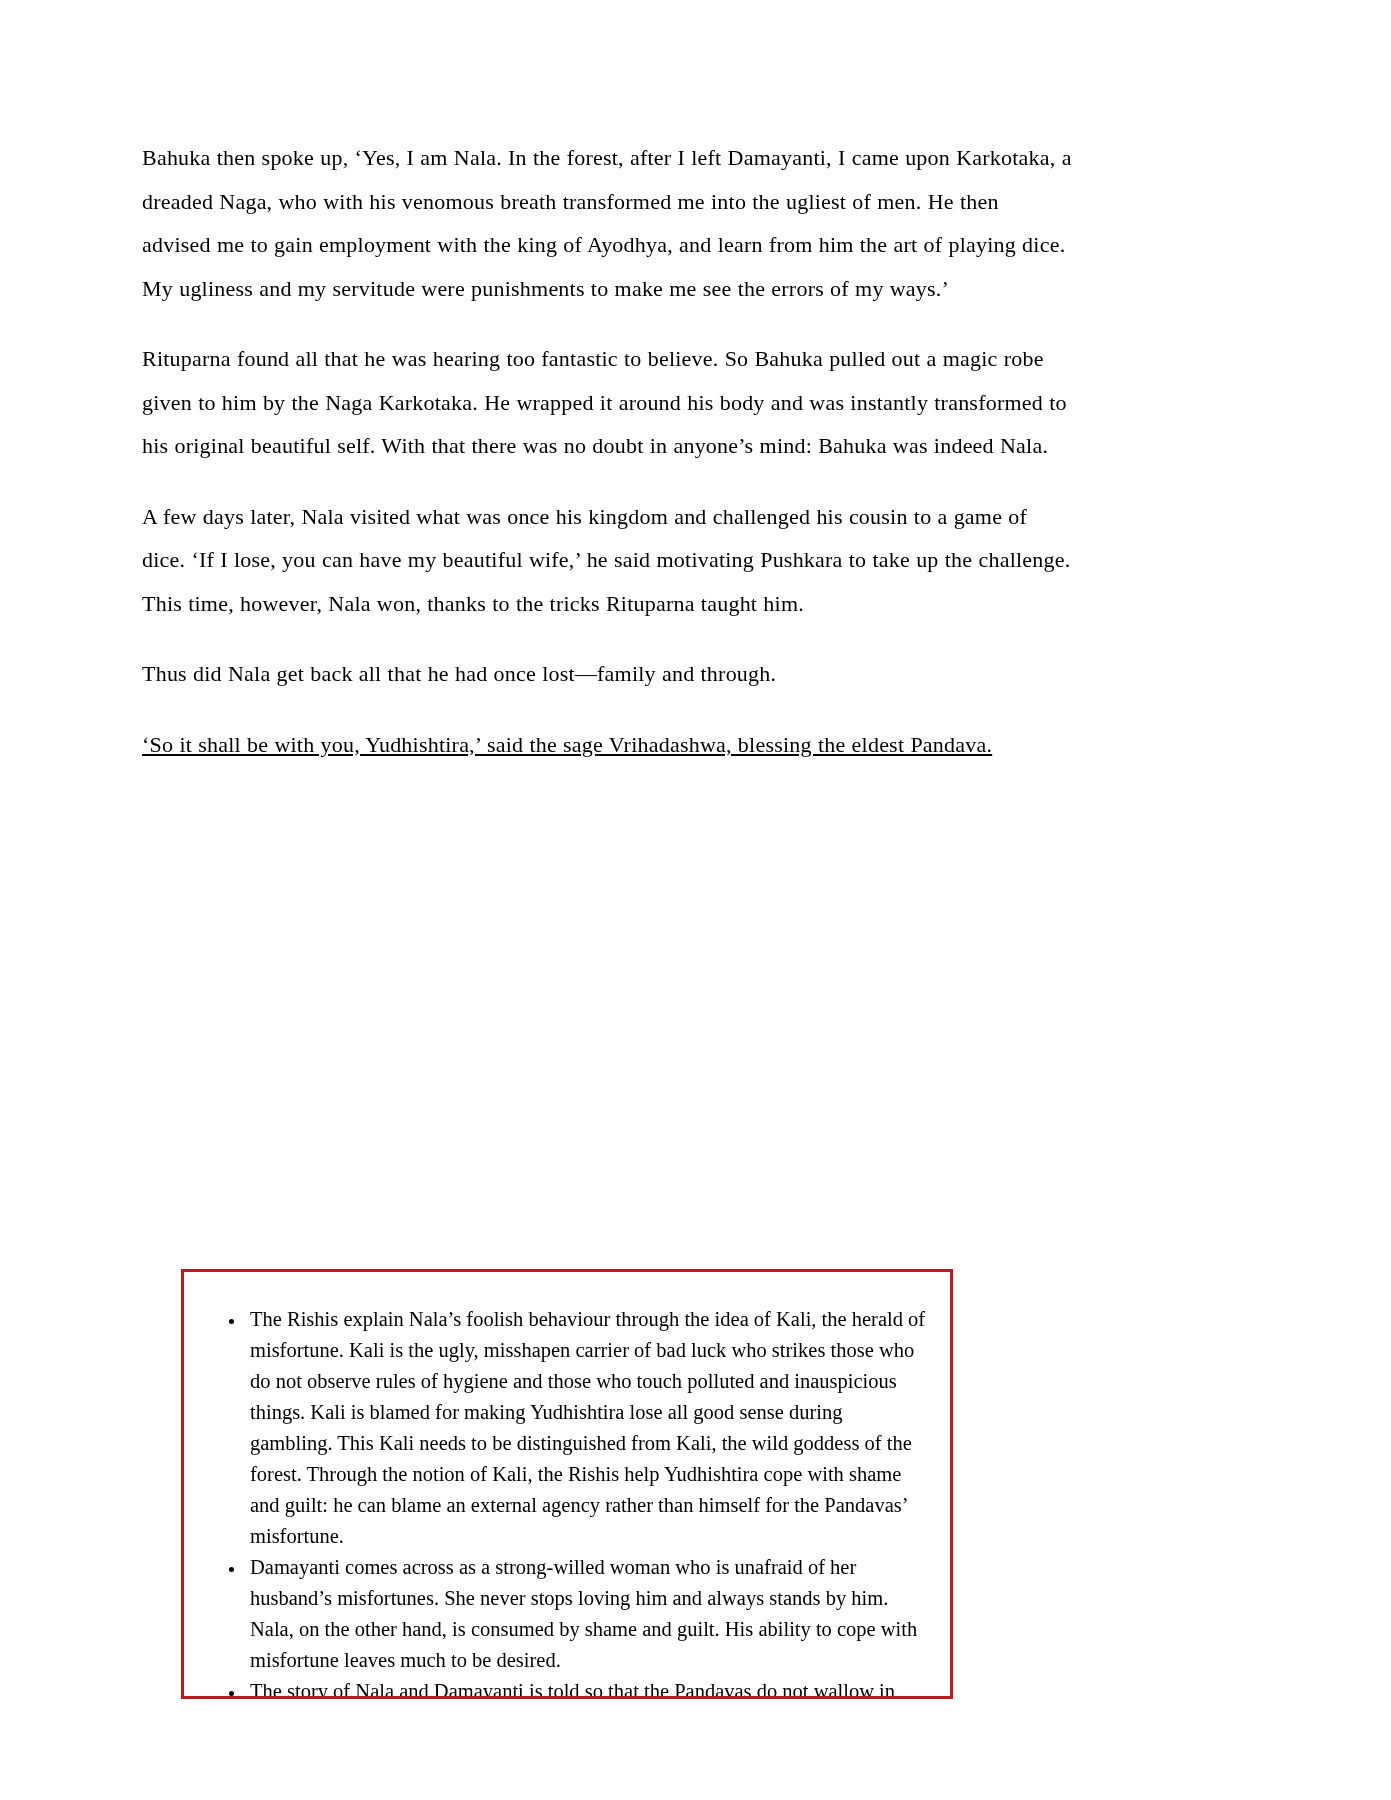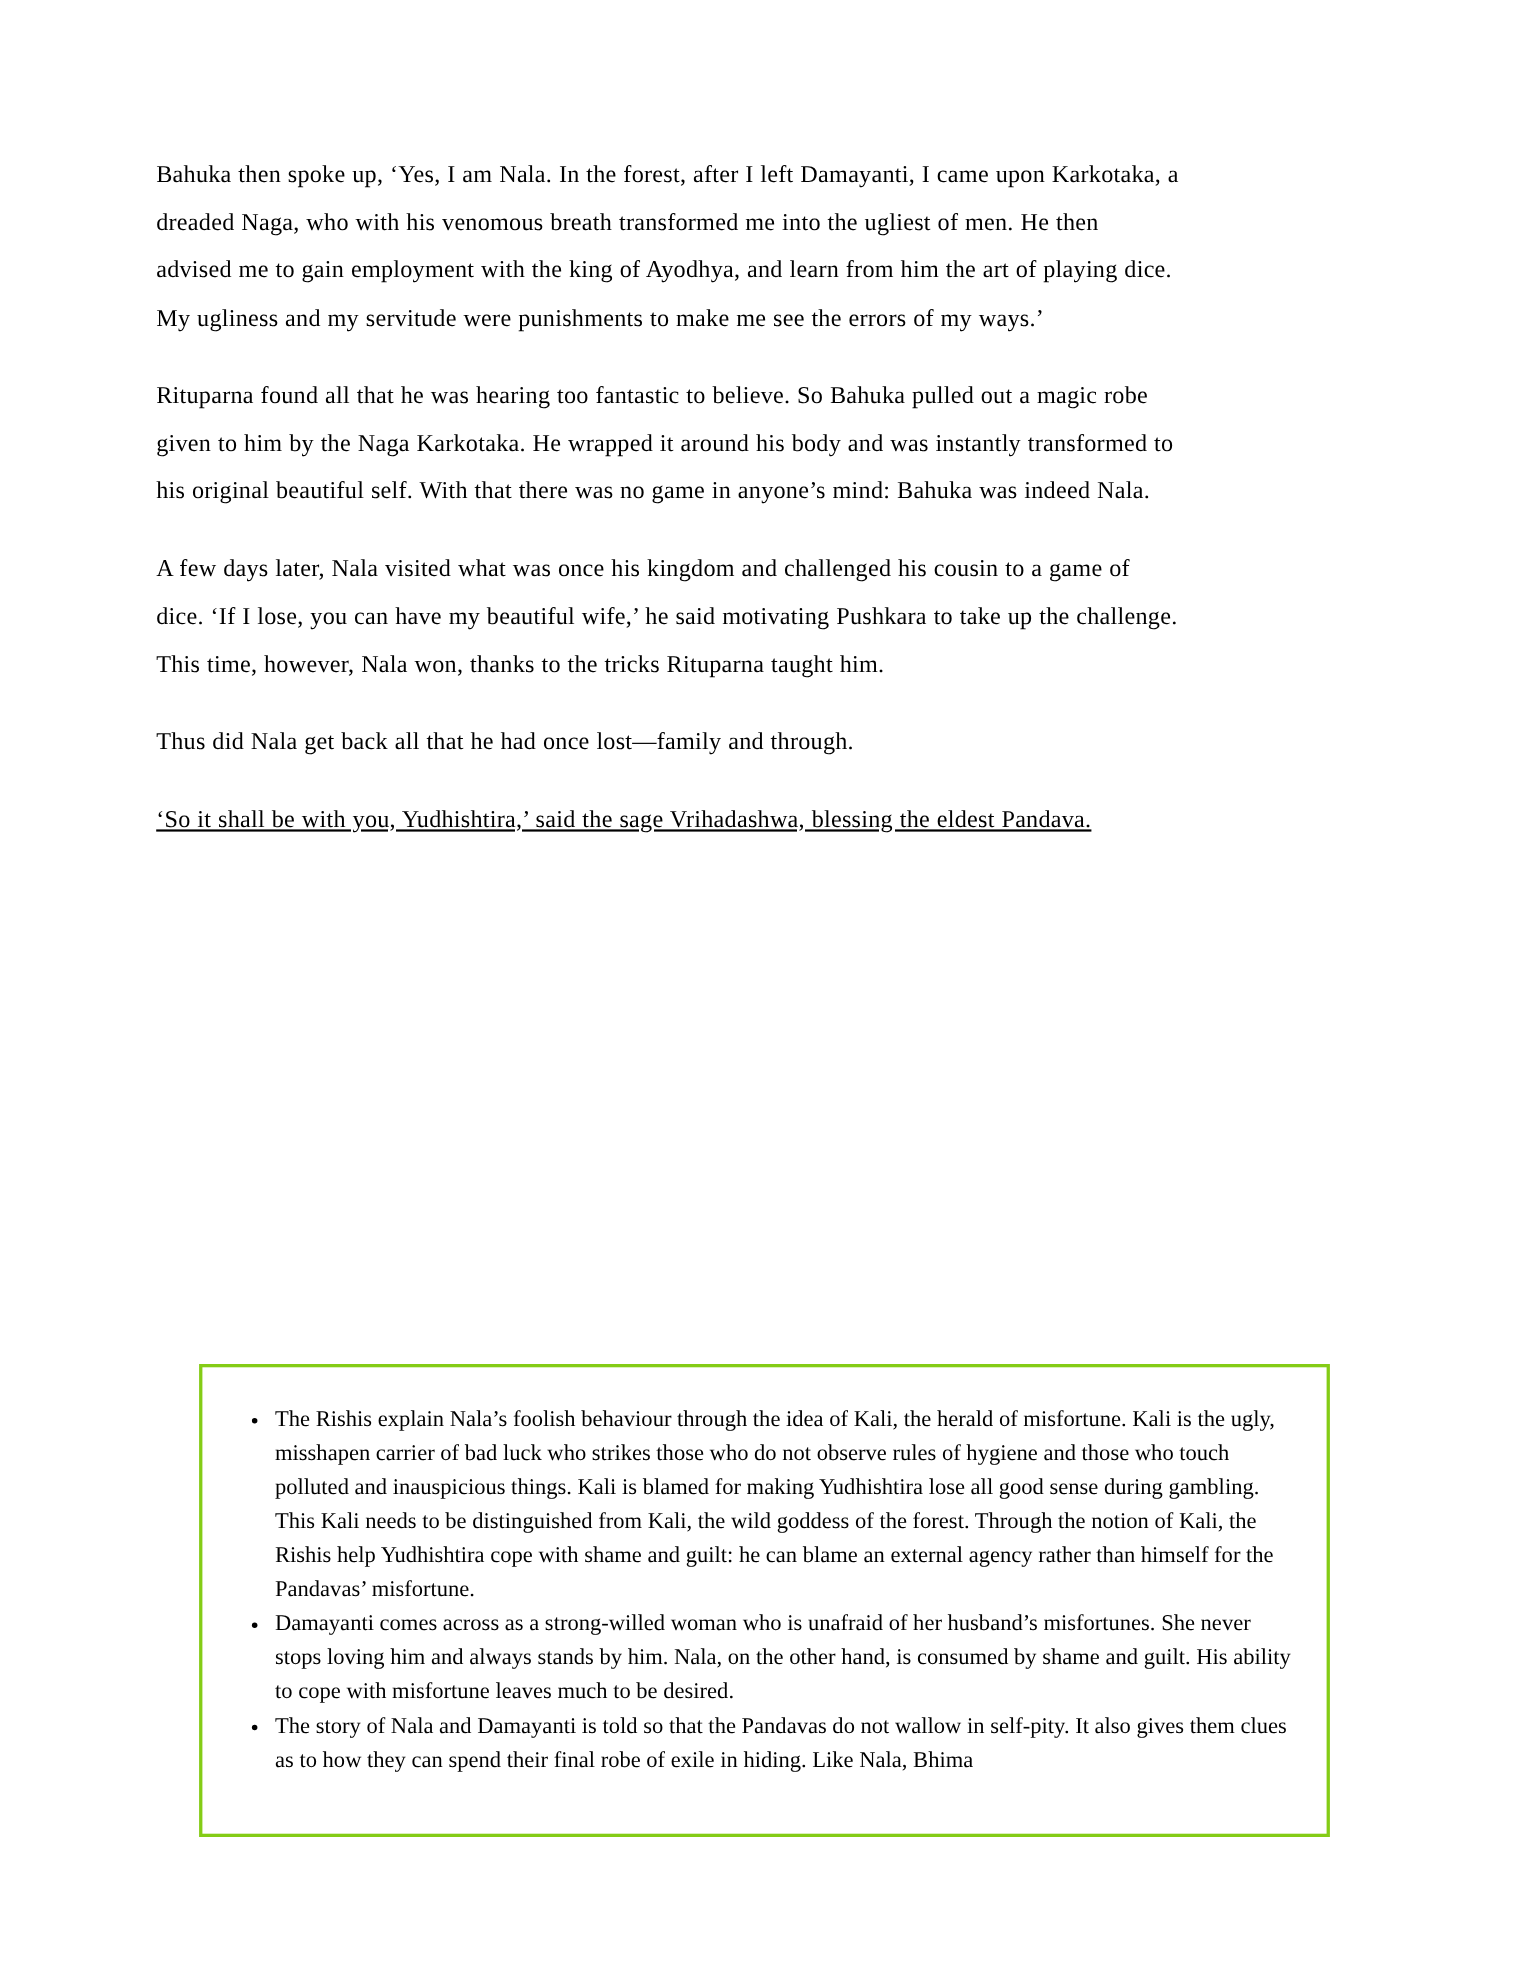--- a/index.html
+++ b/index.html
@@ -33,24 +33,24 @@
     text-align: left;
     letter-spacing: 0.01em;
     word-spacing: 0.02em;
   }
   .para:last-child { margin-bottom: 0; text-decoration: underline; }
 
   
   .callout {
     position: absolute;
     left: 181px;
-    top: 1240px;
-    width: 1028px;
+    top: 1269px;
+    width: 772px;
     height: 430px;
-    border: 3px solid #84cc16;
+    border: 3px solid #b91c1c;
     box-sizing: border-box;
     background: #ffffff;
     overflow: hidden;
   }
   .callout-list {
     margin: 0;
     padding: 32px 22px 0 62px;
     list-style-type: disc;
   }
   .callout-list li {
@@ -64,21 +64,21 @@
     font-size: 18px;
   }
 </style>
 </head>
 <body>
 
 <div class="page">
 
   <div class="content">
     <p class="para">Bahuka then spoke up, ‘Yes, I am Nala. In the forest, after I left Damayanti, I came upon Karkotaka, a dreaded Naga, who with his venomous breath transformed me into the ugliest of men. He then advised me to gain employment with the king of Ayodhya, and learn from him the art of playing dice. My ugliness and my servitude were punishments to make me see the errors of my ways.’</p>
-    <p class="para">Rituparna found all that he was hearing too fantastic to believe. So Bahuka pulled out a magic robe given to him by the Naga Karkotaka. He wrapped it around his body and was instantly transformed to his original beautiful self. With that there was no game in anyone’s mind: Bahuka was indeed Nala.</p>
+    <p class="para">Rituparna found all that he was hearing too fantastic to believe. So Bahuka pulled out a magic robe given to him by the Naga Karkotaka. He wrapped it around his body and was instantly transformed to his original beautiful self. With that there was no doubt in anyone’s mind: Bahuka was indeed Nala.</p>
     <p class="para">A few days later, Nala visited what was once his kingdom and challenged his cousin to a game of dice. ‘If I lose, you can have my beautiful wife,’ he said motivating Pushkara to take up the challenge. This time, however, Nala won, thanks to the tricks Rituparna taught him.</p>
     <p class="para">Thus did Nala get back all that he had once lost—family and through.</p>
     <p class="para">‘So it shall be with you, Yudhishtira,’ said the sage Vrihadashwa, blessing the eldest Pandava.</p>
   </div>
 
   <div class="callout">
     <ul class="callout-list">
       <li>The Rishis explain Nala’s foolish behaviour through the idea of Kali, the herald of misfortune. Kali is the ugly, misshapen carrier of bad luck who strikes those who do not observe rules of hygiene and those who touch polluted and inauspicious things. Kali is blamed for making Yudhishtira lose all good sense during gambling. This Kali needs to be distinguished from Kali, the wild goddess of the forest. Through the notion of Kali, the Rishis help Yudhishtira cope with shame and guilt: he can blame an external agency rather than himself for the Pandavas’ misfortune.</li>
       <li>Damayanti comes across as a strong-willed woman who is unafraid of her husband’s misfortunes. She never stops loving him and always stands by him. Nala, on the other hand, is consumed by shame and guilt. His ability to cope with misfortune leaves much to be desired.</li>
       <li>The story of Nala and Damayanti is told so that the Pandavas do not wallow in self-pity. It also gives them clues as to how they can spend their final robe of exile in hiding. Like Nala, Bhima</li>

